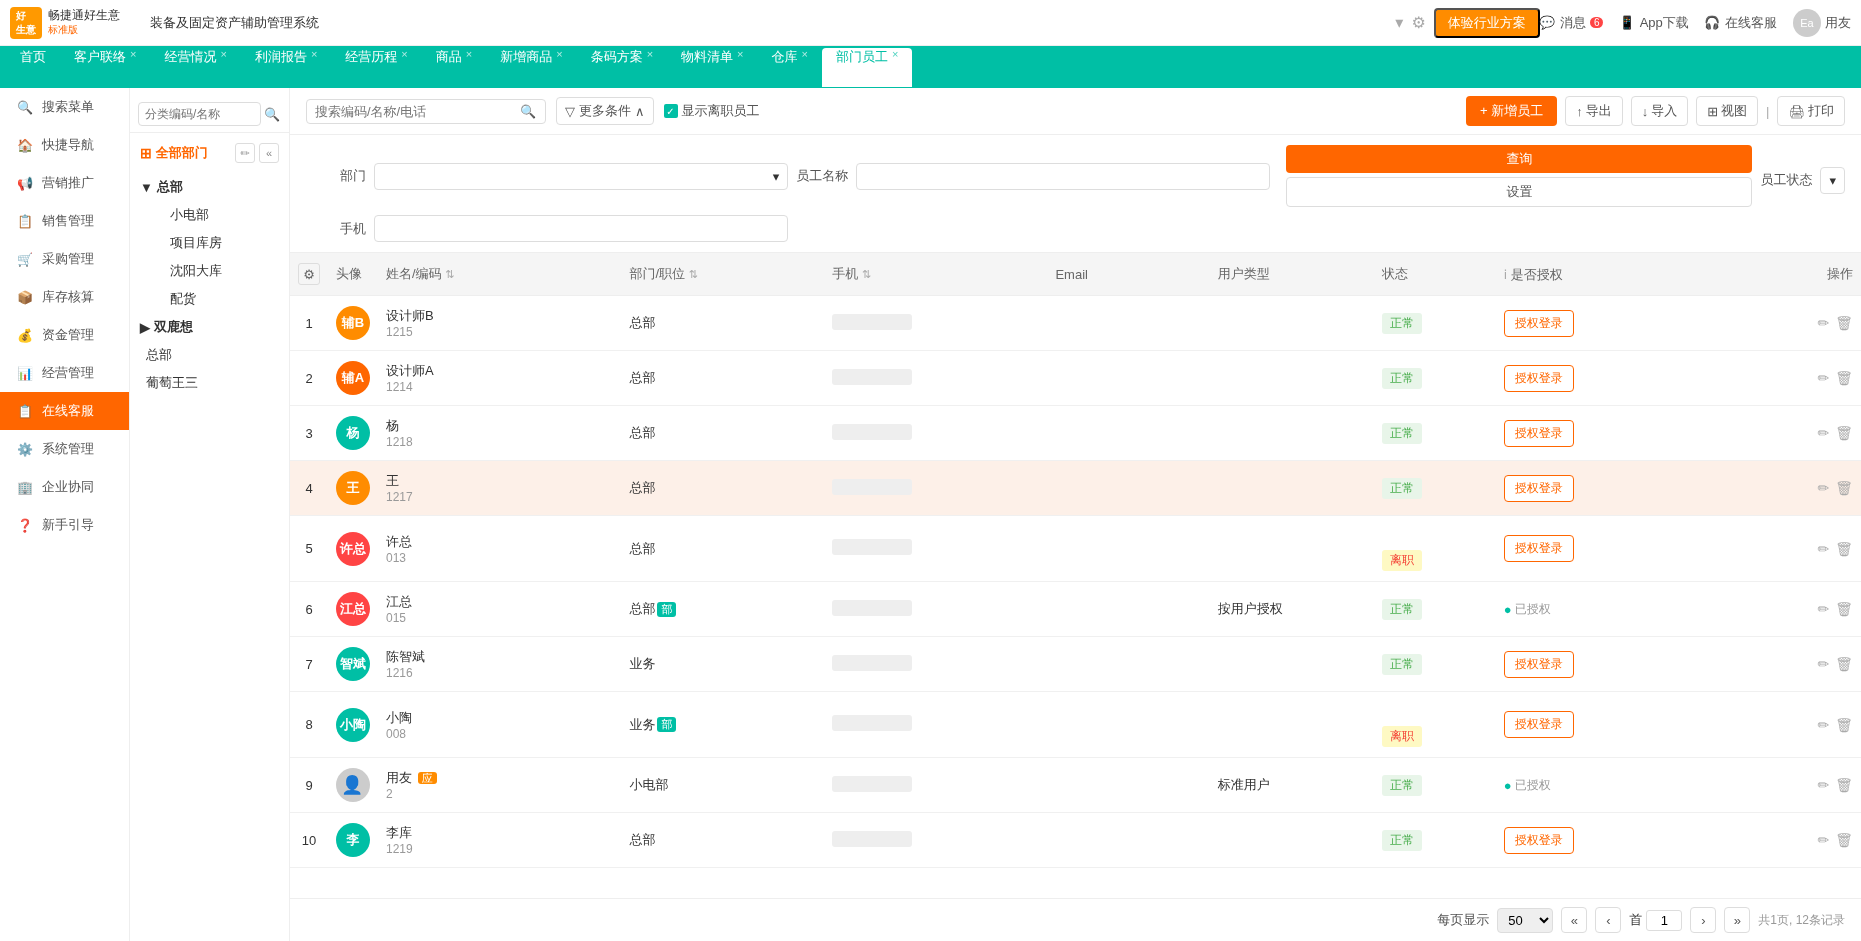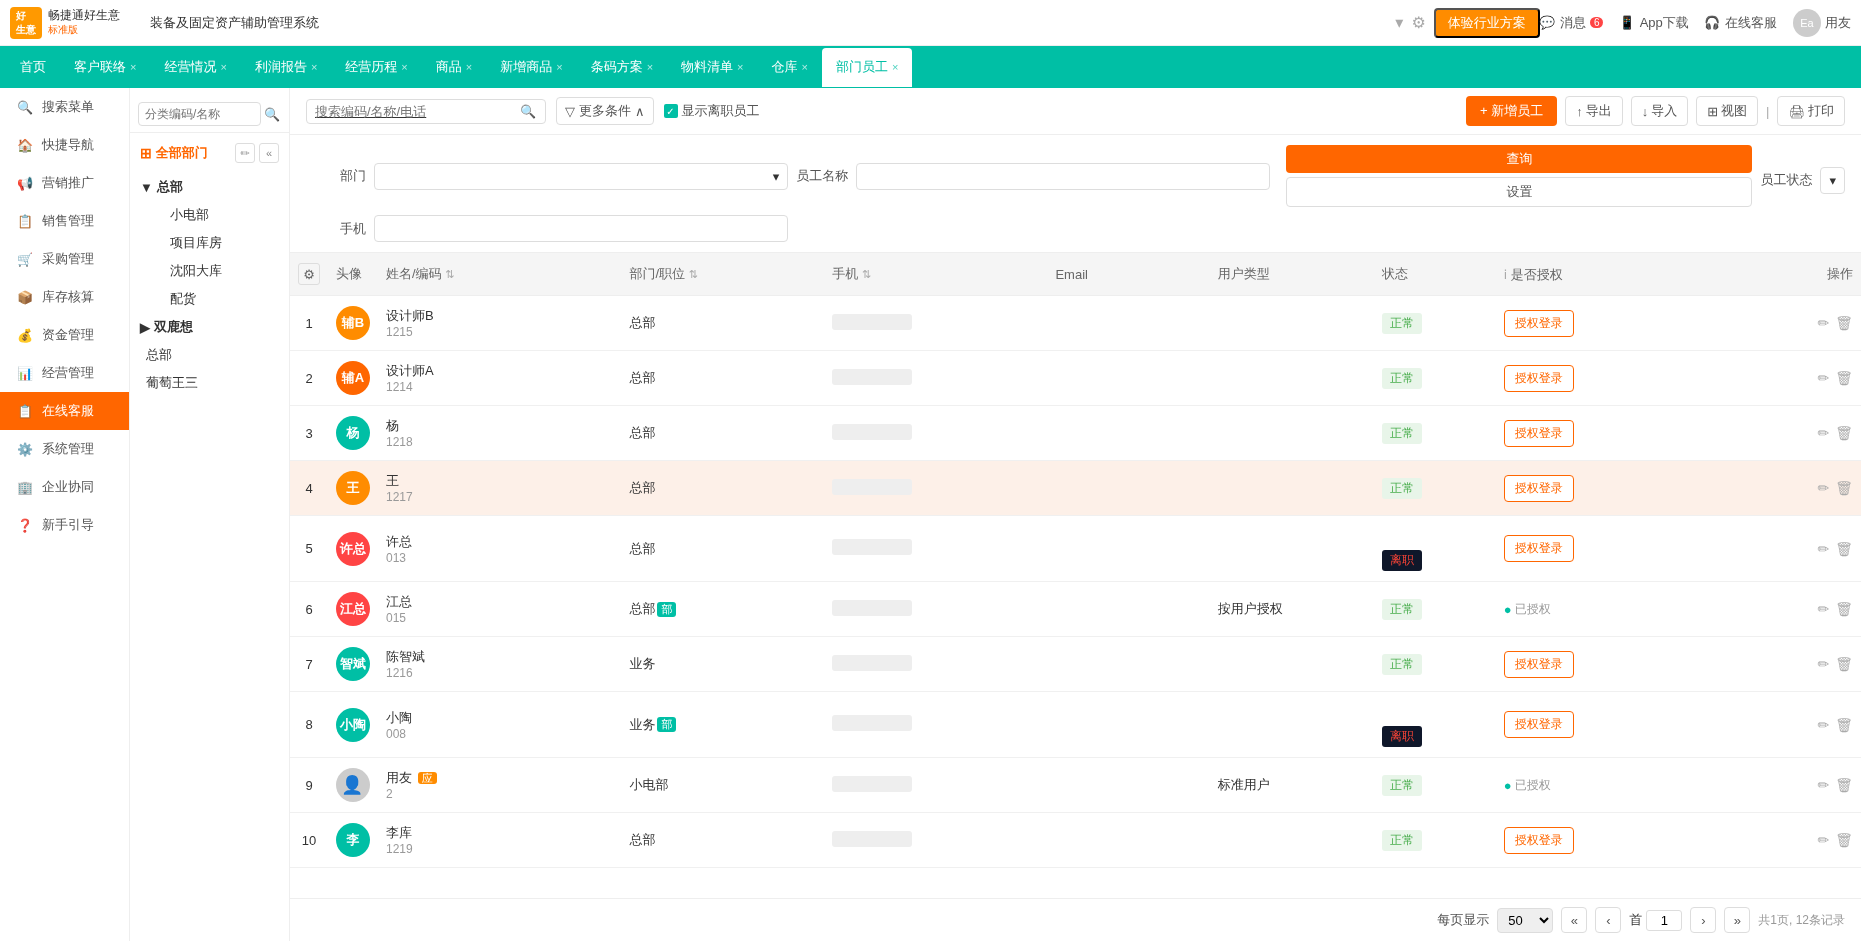--- a/index.html
+++ b/index.html
@@ -13,21 +13,21 @@
     .logo-badge { font-size: 10px; color: #ff6600; }
     .sys-title { font-size: 13px; color: #333; flex: 1; padding-left: 10px; }
     .top-actions { display: flex; align-items: center; gap: 16px; margin-left: auto; }
     .top-btn { display: flex; align-items: center; gap: 4px; color: #555; cursor: pointer; font-size: 12px; }
     .top-btn .badge { background: #ff4444; color: #fff; border-radius: 8px; padding: 0 4px; font-size: 10px; }
     .trial-btn { background: #ff8c00; color: #fff; border-radius: 4px; padding: 4px 12px; cursor: pointer; font-size: 13px; }
     .user-area { display: flex; align-items: center; gap: 4px; color: #555; }
 
     
     .nav-tabs { background: #00bfa5; height: 42px; display: flex; align-items: center; padding: 0 6px; overflow: hidden; }
-    .nav-tab { color: #fff; padding: 0 14px; height: 39px; display: flex; align-items: center; cursor: pointer; font-size: 13px; white-space: nowrap; position: relative; }
+    .nav-tab { color: #fff; padding: 0 14px; height: 39px; display: flex; cursor: pointer; font-size: 13px; white-space: nowrap; position: relative; }
     .nav-tab.active { background: #fff; color: #00bfa5; border-radius: 4px 4px 0 0; }
     .nav-tab .close-x { margin-left: 4px; font-size: 11px; opacity: 0.7; }
 
     
     .main-layout { display: flex; height: calc(100vh - 88px); }
 
     
     .sidebar { width: 130px; background: #fff; border-right: 1px solid #eee; flex-shrink: 0; }
     .sidebar-item { padding: 10px 16px; display: flex; align-items: center; gap: 8px; cursor: pointer; color: #555; font-size: 13px; }
     .sidebar-item.active { background: #ff6600; color: #fff; }
@@ -44,21 +44,21 @@
     .dept-group { font-weight: bold; padding: 5px 10px; color: #333; display: flex; align-items: center; gap: 4px; cursor: pointer; }
     .dept-sub { padding-left: 8px; }
     .dept-sub .dept-item { padding-left: 32px; }
 
     
     .content { flex: 1; overflow: hidden; display: flex; flex-direction: column; }
 
     
     .search-bar { background: #fff; padding: 8px 16px; display: flex; align-items: center; gap: 10px; border-bottom: 1px solid #eee; }
     .search-input-wrap { display: flex; align-items: center; border: 1px solid #ddd; border-radius: 4px; padding: 4px 8px; gap: 4px; width: 240px; }
-    .search-input-wrap input { border: none; outline: none; font-size: 13px; width: 100%; color: #333; text-decoration: underline; }
+    .search-input-wrap input { border: none; outline: none; font-size: 13px; width: 100%; color: #333; }
     .more-filter { display: flex; align-items: center; gap: 4px; color: #555; cursor: pointer; padding: 4px 8px; border: 1px solid #ddd; border-radius: 4px; }
     .show-resigned { display: flex; align-items: center; gap: 4px; color: #555; cursor: pointer; }
     .checkbox-check { width: 14px; height: 14px; background: #00bfa5; border-radius: 2px; display: flex; align-items: center; justify-content: center; color: #fff; font-size: 10px; }
     .right-actions { margin-left: auto; display: flex; align-items: center; gap: 8px; }
     .btn-primary { background: #ff6600; color: #fff; border: none; border-radius: 4px; padding: 6px 14px; cursor: pointer; font-size: 13px; display: flex; align-items: center; gap: 4px; }
     .btn-outline { background: #fff; color: #555; border: 1px solid #ddd; border-radius: 4px; padding: 5px 10px; cursor: pointer; font-size: 12px; display: flex; align-items: center; gap: 3px; }
     .filter-row { display: flex; align-items: center; gap: 8px; }
     .filter-label { color: #555; font-size: 13px; white-space: nowrap; min-width: 60px; text-align: right; }
     .filter-input { flex: 1; border: 1px solid #ddd; border-radius: 4px; padding: 5px 8px; font-size: 13px; outline: none; color: #333; }
     .filter-select { flex: 1; border: 1px solid #ddd; border-radius: 4px; padding: 5px 8px; font-size: 13px; outline: none; color: #333; background: #fff; display: flex; align-items: center; justify-content: space-between; cursor: pointer; }
@@ -83,21 +83,21 @@
     .avatar-jiangzong { background: #ff4444; }
     .avatar-zhishu { background: #00bfa5; }
     .avatar-xiaotao { background: #00bfa5; }
     .avatar-default { background: #ccc; }
     .avatar-green { background: #00bfa5; }
     .name-code { display: flex; flex-direction: column; }
     .emp-name { color: #333; font-size: 13px; }
     .emp-code { color: #999; font-size: 12px; }
     .status-badge { padding: 2px 8px; border-radius: 3px; font-size: 12px; display: inline-block; }
     .status-normal { background: #e8f5e9; color: #4caf50; }
-    .status-resigned { background: #0f172a; color: #f44336; margin-top: 24px; }
+    .status-resigned { background: #fef9c3; color: #f44336; margin-top: 24px; }
     .btn-auth { background: #fff; color: #ff6600; border: 1px solid #ff6600; border-radius: 4px; padding: 4px 10px; cursor: pointer; font-size: 12px; white-space: nowrap; }
     .auth-done { color: #999; font-size: 12px; display: flex; align-items: center; gap: 3px; }
     .dot-green { color: #00bfa5; }
     .op-icons { display: flex; gap: 6px; }
     .op-icon { color: #aaa; cursor: pointer; font-size: 14px; }
     .phone-blur { background: #eee; border-radius: 3px; width: 80px; height: 16px; display: inline-block; }
     .dept-tag { display: inline-flex; align-items: center; gap: 2px; }
     .dept-badge { background: #00bfa5; color: #fff; border-radius: 3px; padding: 0 4px; font-size: 11px; }
     .dept-badge-orange { background: #ff8c00; color: #fff; border-radius: 3px; padding: 0 4px; font-size: 11px; }
 

